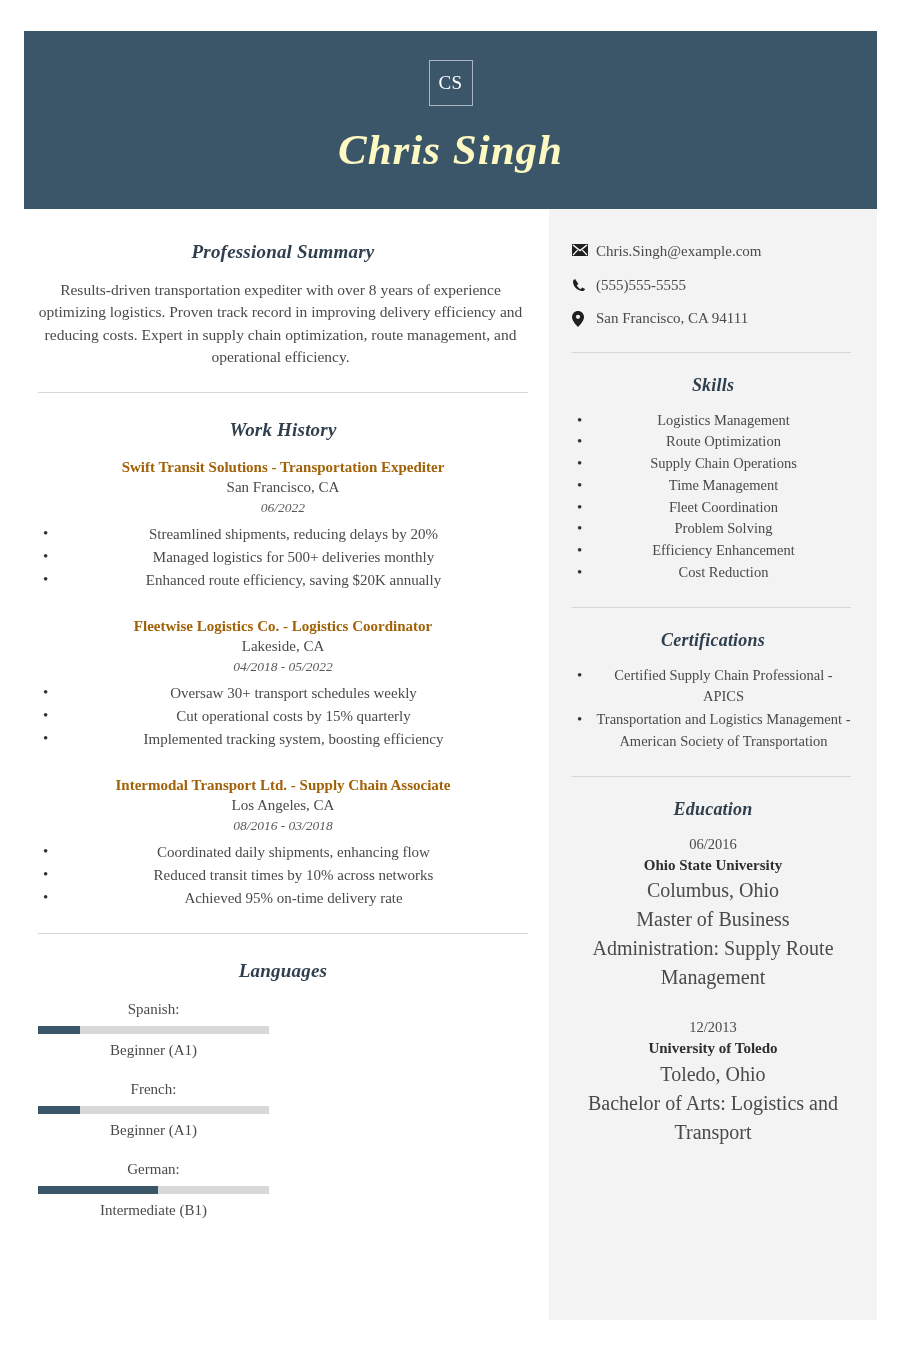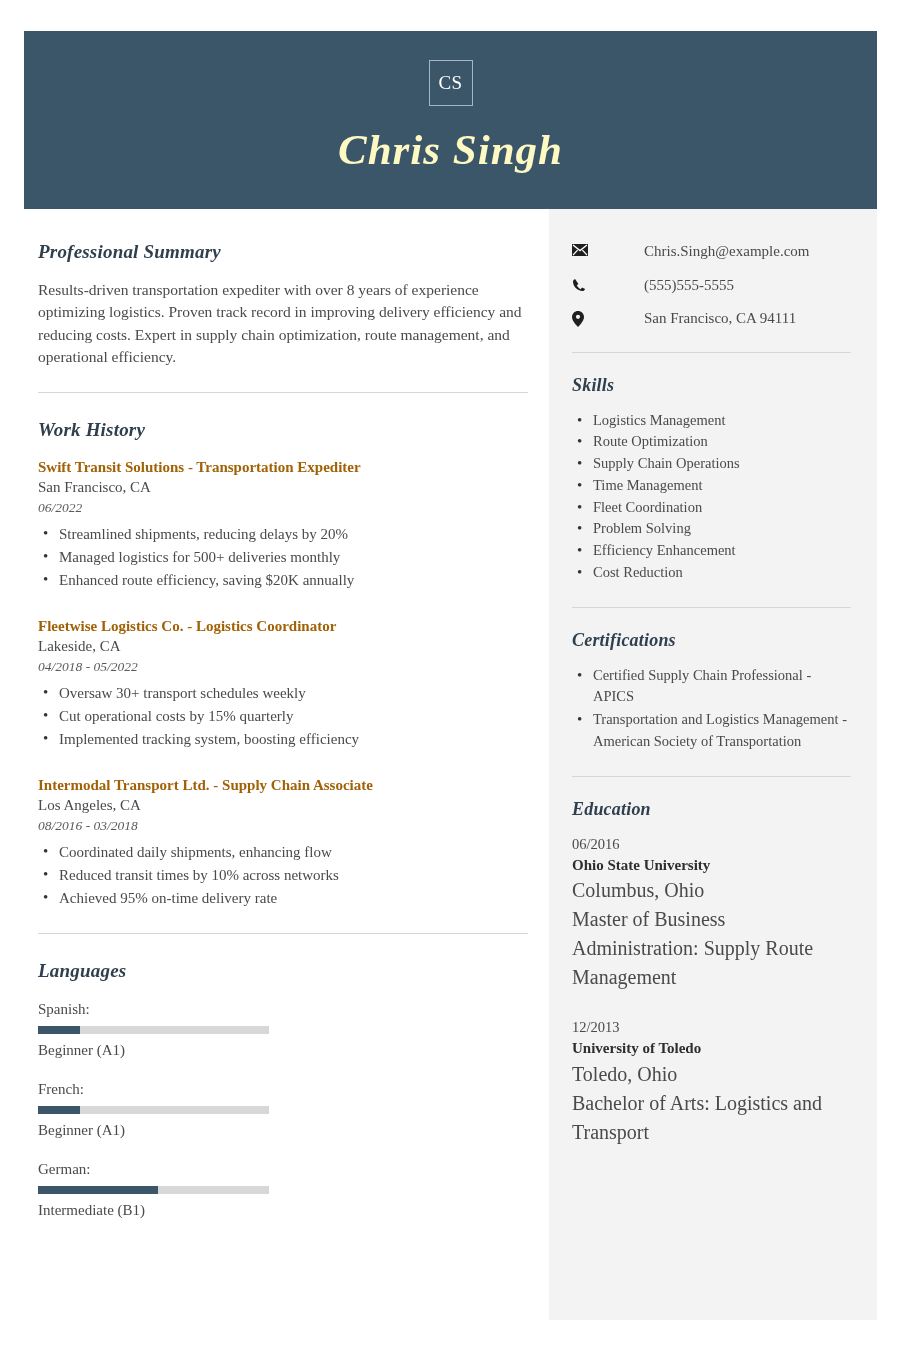--- a/index.html
+++ b/index.html
@@ -13,20 +13,21 @@
     font-family: "Liberation Serif", "DejaVu Serif", serif;
     color: #3f3f3f;
     overflow: hidden;
   }
 
   .page {
     position: relative;
     width: 740px;
     height: 1350px;
     background: #ffffff;
+    text-align: center;
   }
 
   
   .header {
     position: absolute;
     left: 24px;
     top: 31px;
     width: 853px;
     height: 178px;
     background: #3b5569;
@@ -192,21 +193,20 @@
     color: #4a4a4a;
     line-height: 1.5;
     margin-top: 5px;
   }
 
   
   .contact-row {
     display: flex;
     align-items: flex-start;
     margin-bottom: 14px;
-    gap: 48px;
   }
   .contact-row:last-child { margin-bottom: 0; }
   .contact-icon {
     width: 24px;
     min-width: 24px;
     display: flex;
     align-items: center;
     justify-content: flex-start;
     padding-top: 2px;
   }

